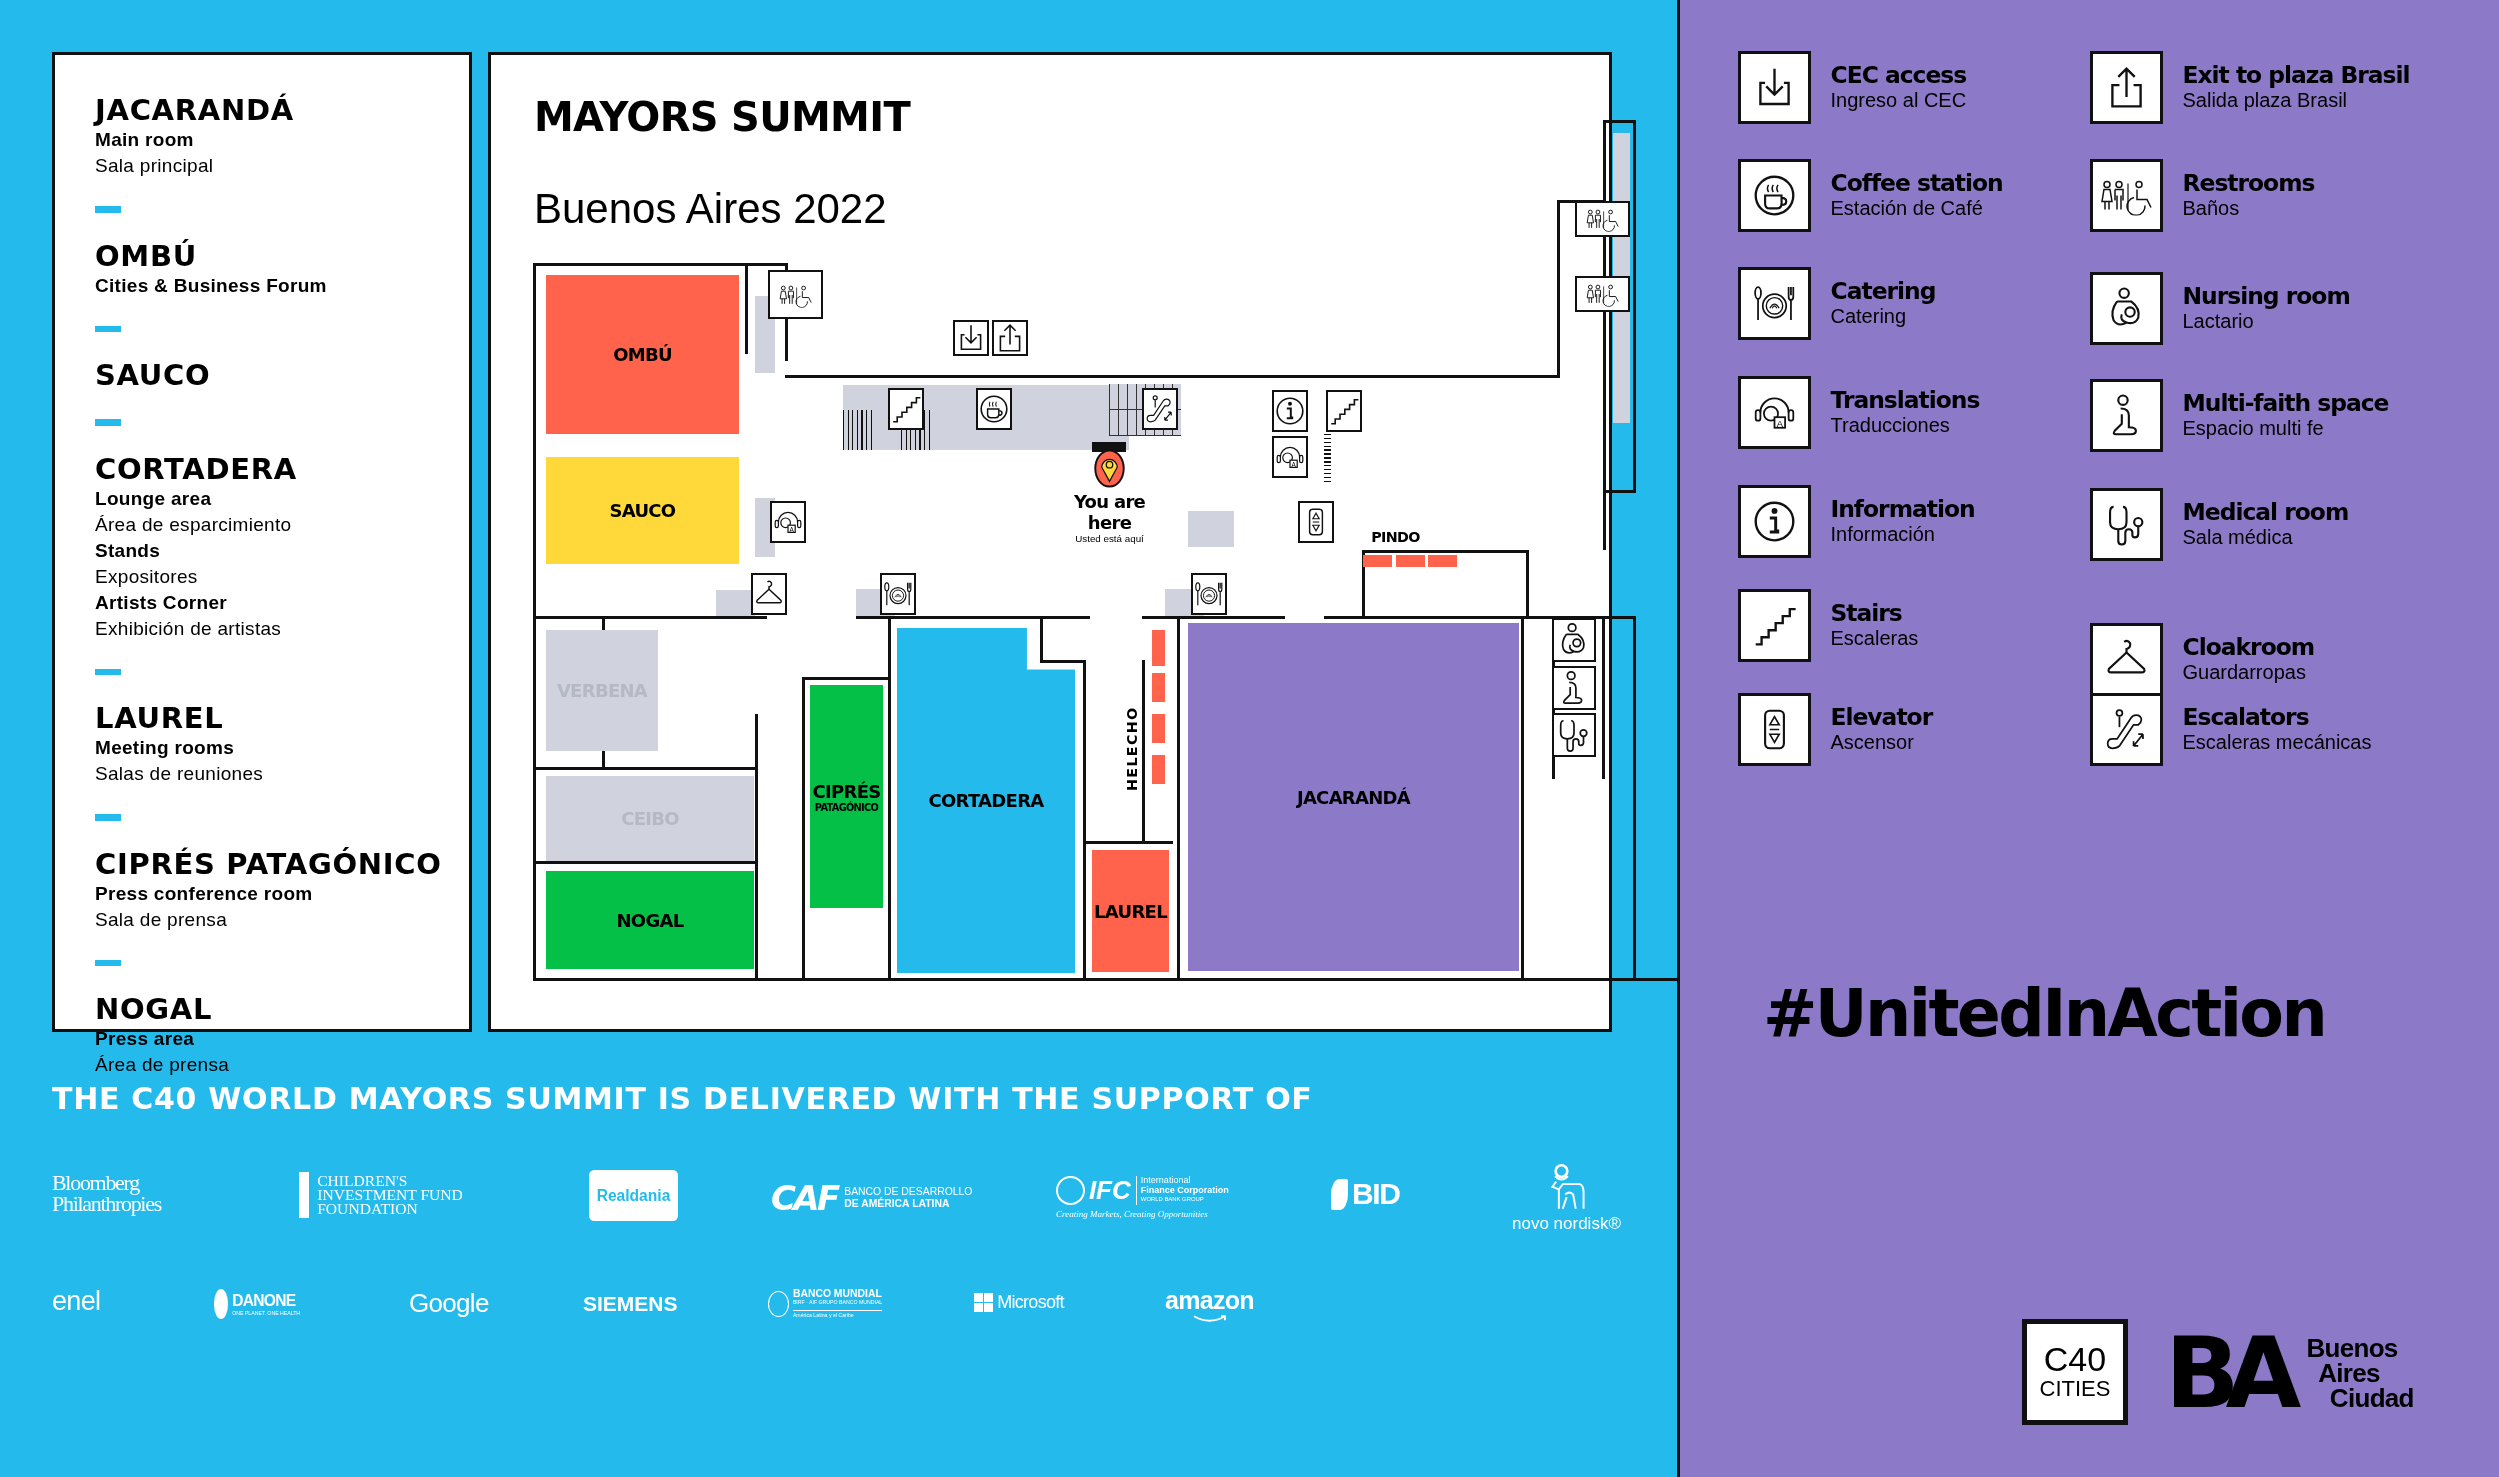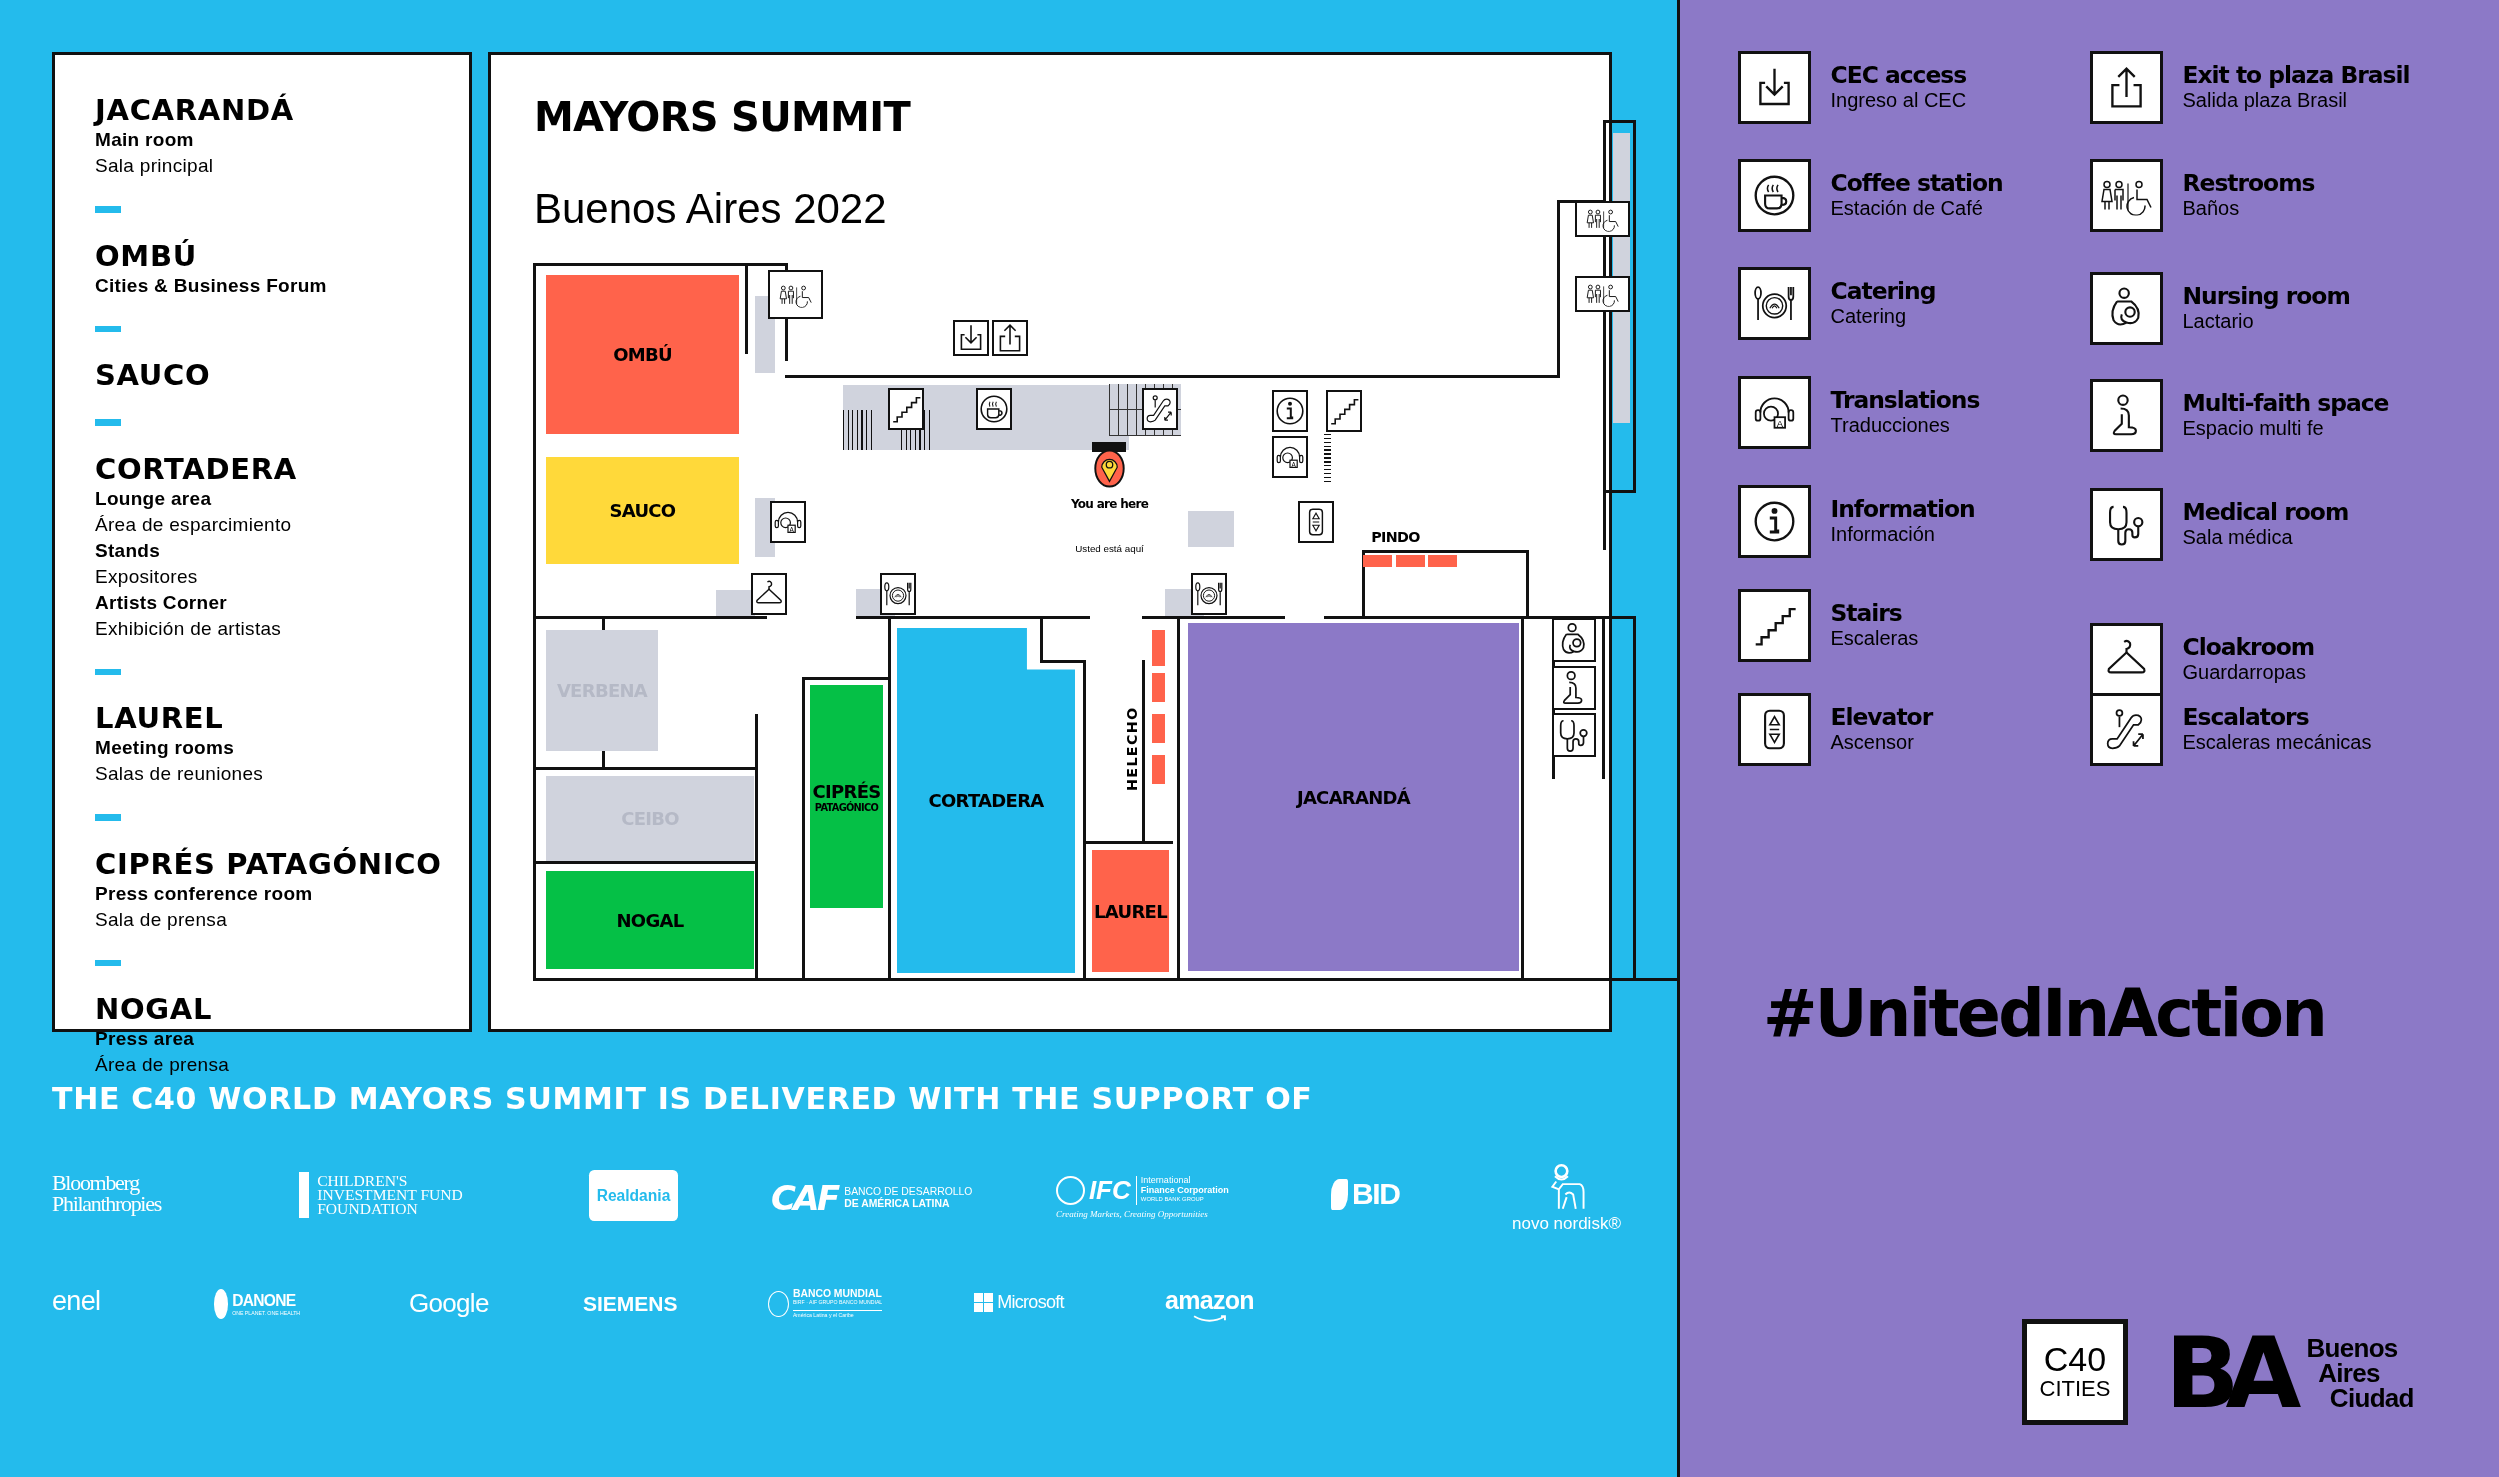--- a/index.html
+++ b/index.html
@@ -353,22 +353,22 @@
 
   <div style="position:absolute;left:601px;top:387px;width:34px;height:10.4px;background:#111;"></div>
   <div style="position:absolute;left:603px;top:394px;">
     <svg width="31" height="39" viewBox="0 0 48 60">
         <ellipse cx="24" cy="30" rx="22" ry="28" fill="#ff634b" stroke="#111" stroke-width="3"></ellipse>
         <path d="M24 50 L12 28 A12 12 0 1 1 36 28 Z" fill="#ffd93a" stroke="#111" stroke-width="2"></path>
         <circle cx="24" cy="24" r="5" fill="none" stroke="#111" stroke-width="2"></circle>
       </svg>
   </div>
   <div style="position:absolute;left:560px;top:436px;width:117px;text-align:center;">
-    <div style="font-family:'DejaVu Sans',sans-serif;font-weight:900;font-size:12px;letter-spacing:-0.7px;margin-top:6px;">You are here</div>
-    <div style="font-size:9.8px;margin-top:32px;">Usted está aquí</div>
+    <div style="font-family:'DejaVu Sans',sans-serif;font-weight:900;font-size:18px;letter-spacing:-0.7px;">You are here</div>
+    <div style="font-size:9.8px;">Usted está aquí</div>
   </div>
 </div>
 
 <div class="abs sponsor-title">THE C40 WORLD MAYORS SUMMIT IS DELIVERED WITH THE SUPPORT OF</div>
 
 <div class="sponsor" style="left:52px;top:1172px;flex-direction:column;align-items:flex-start;font-family:'Liberation Serif',serif;font-size:22px;line-height:21px;letter-spacing:-1.3px;">
   <span>Bloomberg</span>
     <span>Philanthropies</span>
 </div>
 <div class="sponsor" style="left:299px;top:1172px;">

